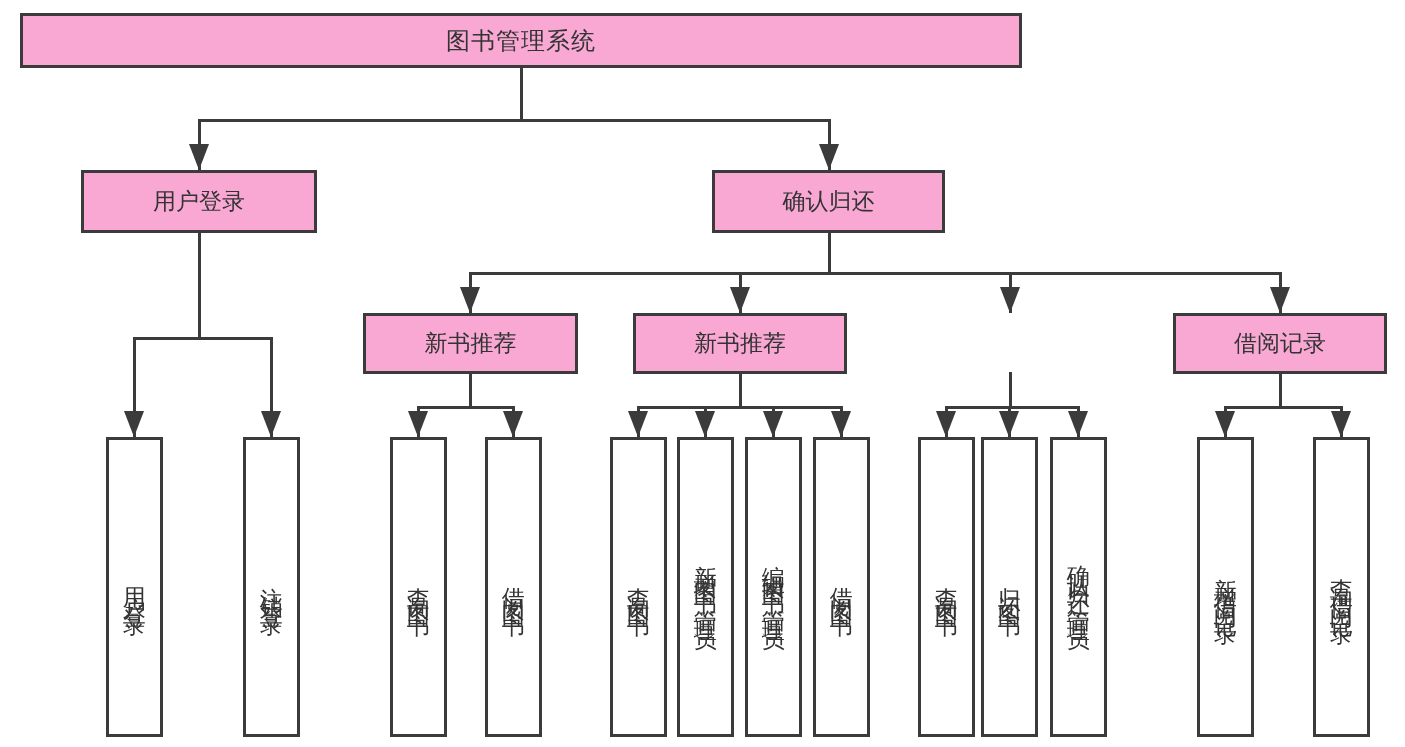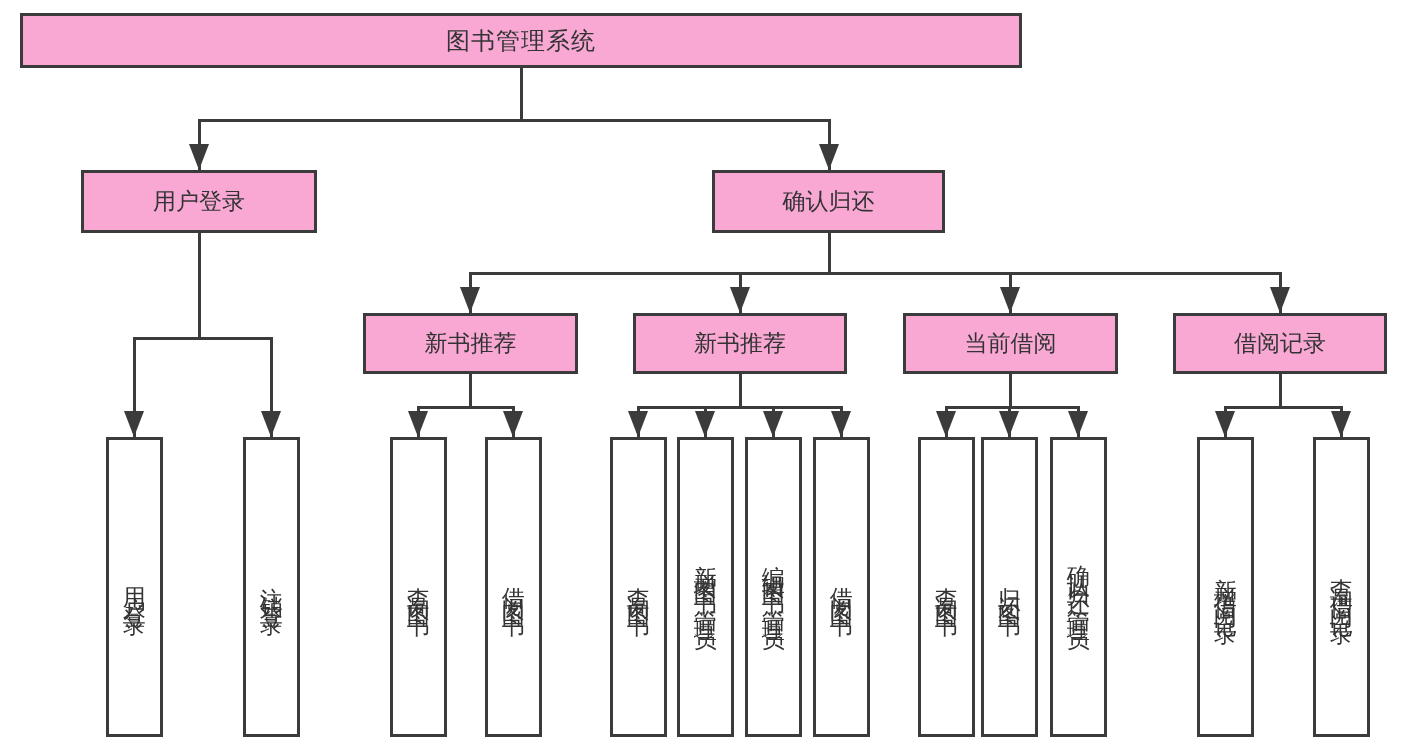--- a/index.html
+++ b/index.html
@@ -73,21 +73,20 @@
   <div class="v" style="left:739px;top:272px;height:41px;"></div>
   <div class="v" style="left:1009px;top:272px;height:41px;"></div>
   <div class="v" style="left:1279px;top:272px;height:41px;"></div>
   <div class="arr" style="left:460px;top:287px;"></div>
   <div class="arr" style="left:730px;top:287px;"></div>
   <div class="arr" style="left:1000px;top:287px;"></div>
   <div class="arr" style="left:1270px;top:287px;"></div>
 
   <div class="box" style="left:363px;top:313px;width:215px;height:61px;">新书推荐</div>
   <div class="box" style="left:633px;top:313px;width:214px;height:61px;">新书推荐</div>
-  <div class="box" style="left:903px;top:313px;width:215px;height:61px;">当前借阅</div>
   <div class="box" style="left:1173px;top:313px;width:214px;height:61px;">借阅记录</div>
 
   <div class="v" style="left:469px;top:372px;height:34px;"></div>
   <div class="h" style="left:417px;top:406px;width:98px;"></div>
   <div class="v" style="left:417px;top:406px;height:31px;"></div>
   <div class="v" style="left:512px;top:406px;height:31px;"></div>
   <div class="arr" style="left:408px;top:411px;"></div>
   <div class="arr" style="left:503px;top:411px;"></div>
 
   <div class="v" style="left:739px;top:372px;height:34px;"></div>

